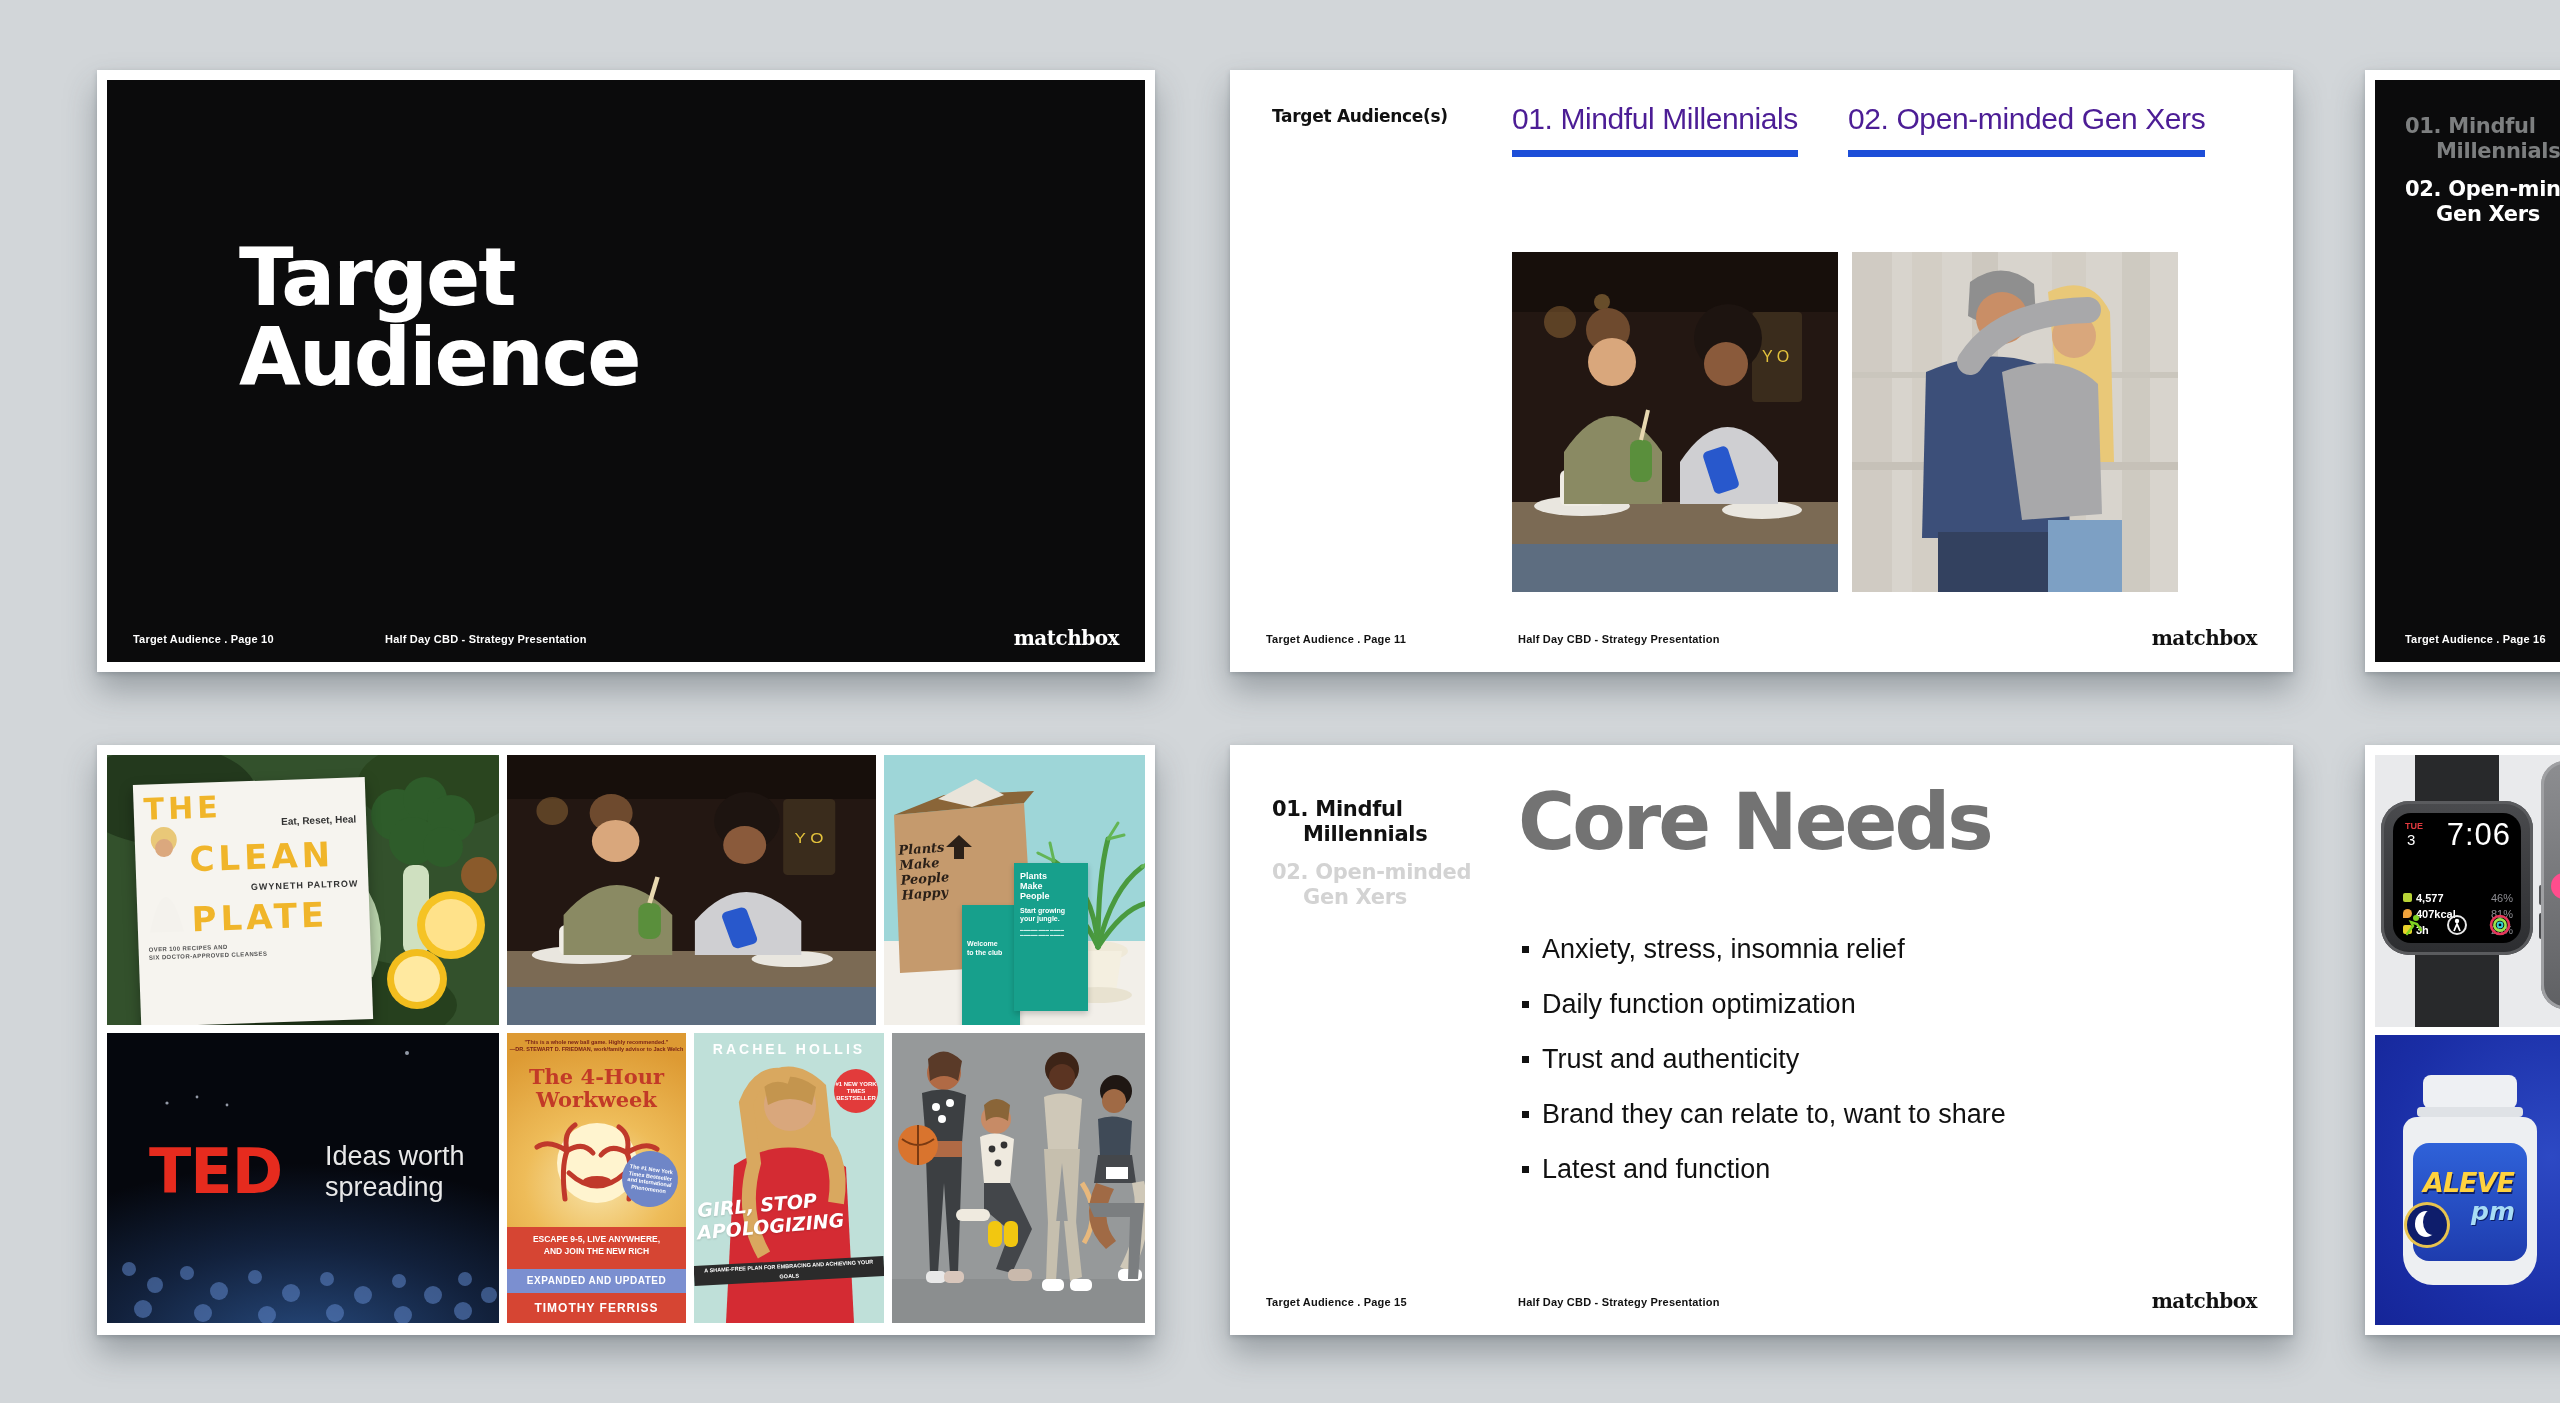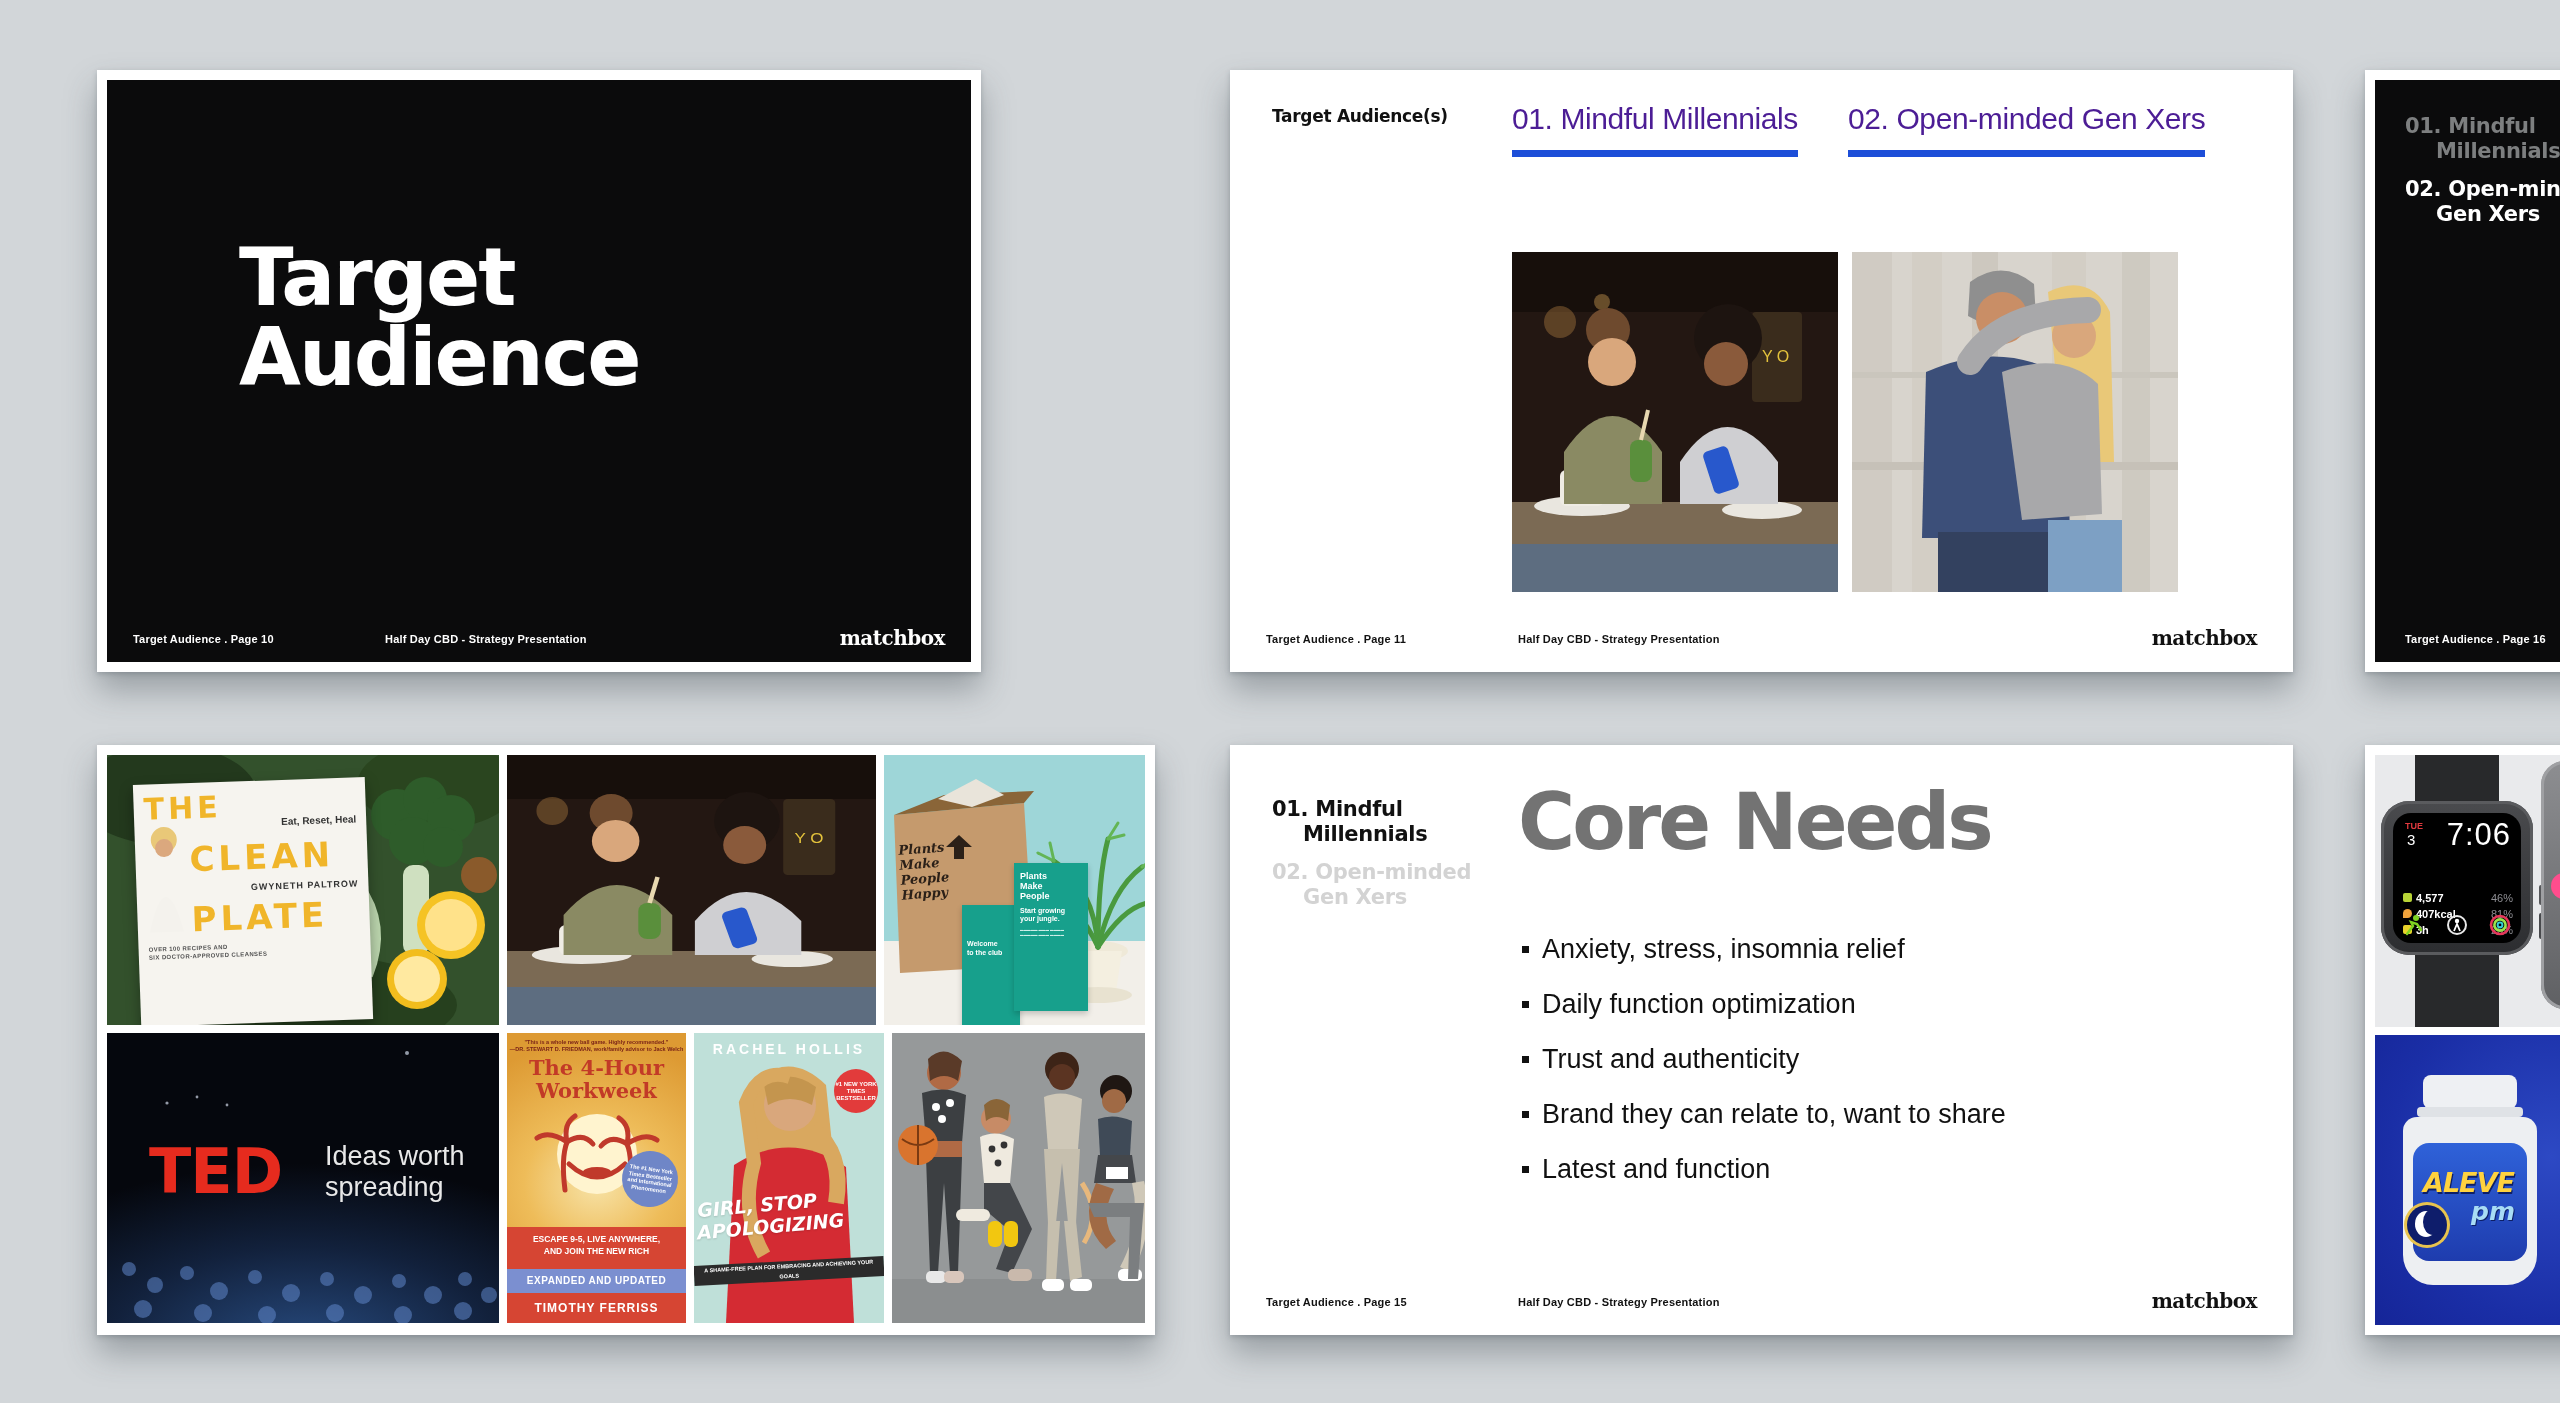--- a/index.html
+++ b/index.html
@@ -48,21 +48,21 @@
   .cp-cap{color:#555;font:700 6px/8px "Liberation Sans",sans-serif;letter-spacing:.4px;}
 
   
   .ted-wrap{position:absolute;inset:0;background:radial-gradient(130% 90% at 50% 108%, #274a7e 0%, #12213c 38%, #05070d 70%);}
   .ted-logo{position:absolute;left:42px;top:108px;color:#e62b1e;font:700 62px/1 "DejaVu Sans",sans-serif;letter-spacing:-1px;}
   .ted-tag{position:absolute;left:218px;top:108px;color:#e8e8e8;font:400 27px/31px "Liberation Sans",sans-serif;}
 
   
   .hww{position:absolute;inset:0;background:radial-gradient(90% 50% at 50% 52%, #f7e3a8 0%, #eebc59 45%, #dd9a33 100%);text-align:center;}
   .hww-blurb{padding-top:6px;color:#7a2317;font:700 5.5px/7px "Liberation Sans",sans-serif;}
-  .hww-title{color:#c23a27;font:700 21px/23px "DejaVu Serif",serif;margin-top:3px;}
+  .hww-title{color:#c23a27;font:700 21px/23px "DejaVu Serif",serif;margin-top:12px;}
   .band{position:absolute;left:0;right:0;color:#fff;}
   .band.red1{bottom:54px;height:36px;background:#d64533;font:700 8.5px/12px "Liberation Sans",sans-serif;padding-top:6px;}
   .band.blue{bottom:30px;height:24px;background:#7b8fd0;font:700 10px/24px "Liberation Sans",sans-serif;letter-spacing:.5px;}
   .band.red2{bottom:0;height:30px;background:#d64533;font:700 12px/30px "Liberation Sans",sans-serif;letter-spacing:1px;}
   .hww-badge{position:absolute;right:8px;top:118px;width:52px;height:52px;border-radius:50%;background:#6f86c7;color:#fff;font:700 5.5px/6.5px "Liberation Sans",sans-serif;display:flex;align-items:center;justify-content:center;text-align:center;transform:rotate(8deg);padding:2px;}
 
   
   .gsa{position:absolute;inset:0;background:#bfe0d9;}
   .gsa-author{position:absolute;top:8px;left:0;right:0;text-align:center;color:#fff;font:700 14px "Liberation Sans",sans-serif;letter-spacing:3px;white-space:nowrap;}
   .gsa-title{position:absolute;left:4px;top:160px;color:#fff;font:700 19px/22px "DejaVu Sans",sans-serif;font-style:italic;transform:rotate(-5deg);text-shadow:0 1px 2px rgba(0,0,0,.15);white-space:nowrap;}
@@ -104,21 +104,21 @@
   .al-label{position:absolute;left:10px;top:26px;width:114px;height:118px;background:linear-gradient(180deg,#2f62d9,#1e3cae);border-radius:16px;}
   .al-brand{position:absolute;left:10px;top:26px;color:#ffd23e;font:700 27px/1 "DejaVu Sans",sans-serif;font-style:italic;letter-spacing:-1px;text-shadow:1px 2px 0 #0d1f66;}
   .al-pm{position:absolute;right:12px;top:56px;color:#a8dcf5;font:700 25px/1 "DejaVu Sans",sans-serif;font-style:italic;text-shadow:1px 1px 0 #0d1f66;}
   .al-moon{position:absolute;left:-6px;top:62px;width:40px;height:40px;border-radius:50%;background:#0e1d6b;box-shadow:0 0 0 3px #e8c34e;}
   .al-moon::after{content:"";position:absolute;left:8px;top:6px;width:22px;height:26px;border-radius:50%;background:#fff;}
   .al-moon::before{content:"";position:absolute;left:16px;top:4px;width:20px;height:26px;border-radius:50%;background:#0e1d6b;z-index:1;}
 </style>
 </head>
 <body>
 
-<div class="card" style="left:97px;top:70px;width:884px;height:602px">
+<div class="card" style="left:97px;top:70px;width:1058px;height:602px">
   <div class="slide black">
     <div class="big-title">
       <div>Target</div>
       <div>Audience</div>
     </div>
     <div class="foot">
       <span class="f-left">Target Audience .  Page 10</span>
       <span class="f-center">Half Day CBD - Strategy Presentation</span>
       <span class="f-brand">matchbox</span>
     </div>

